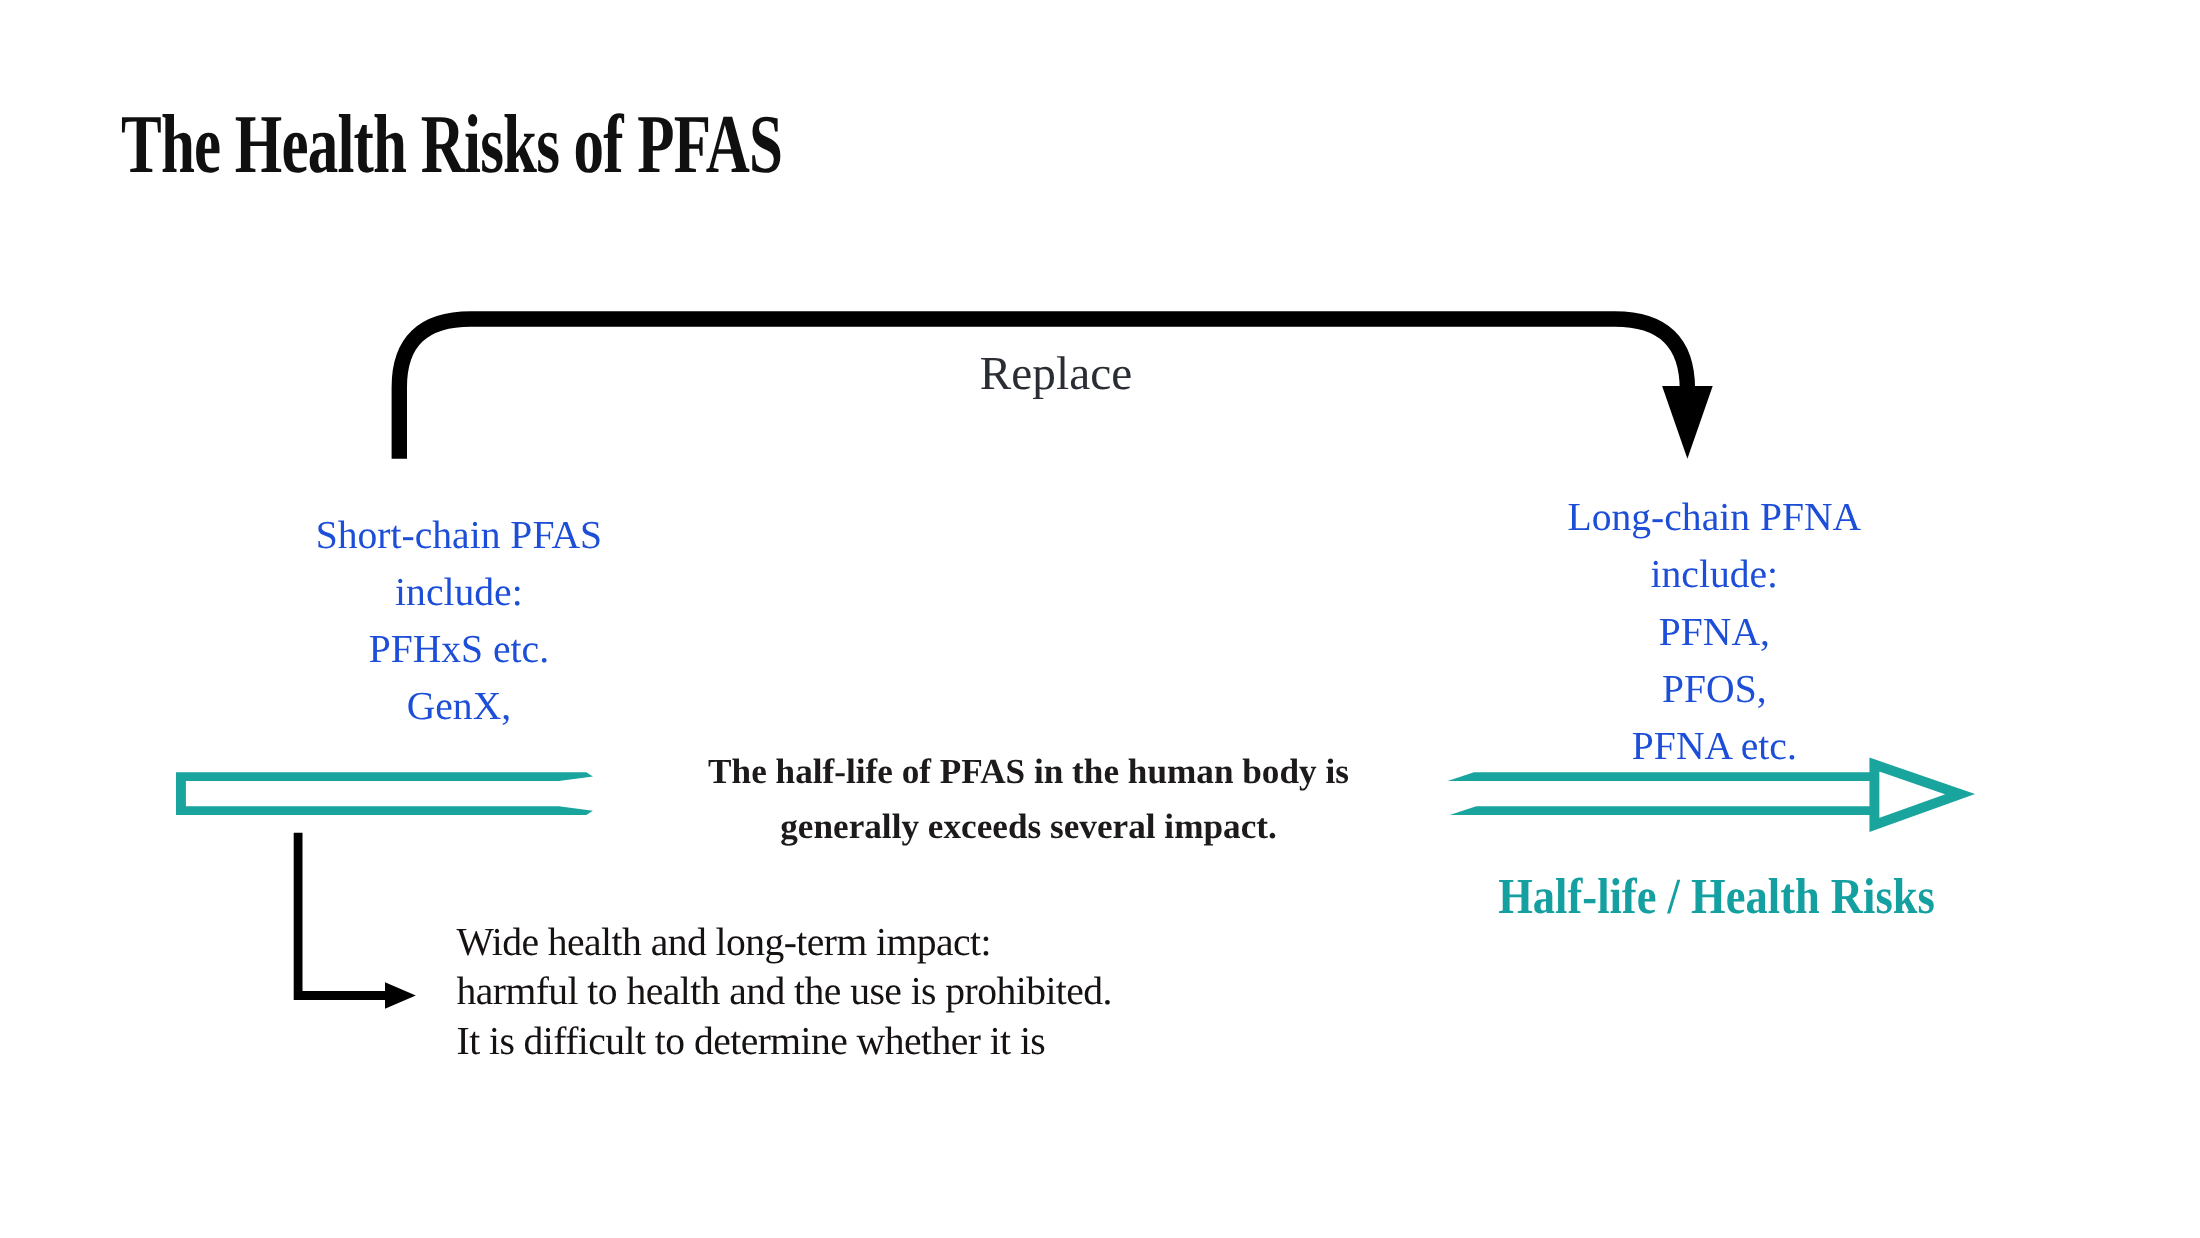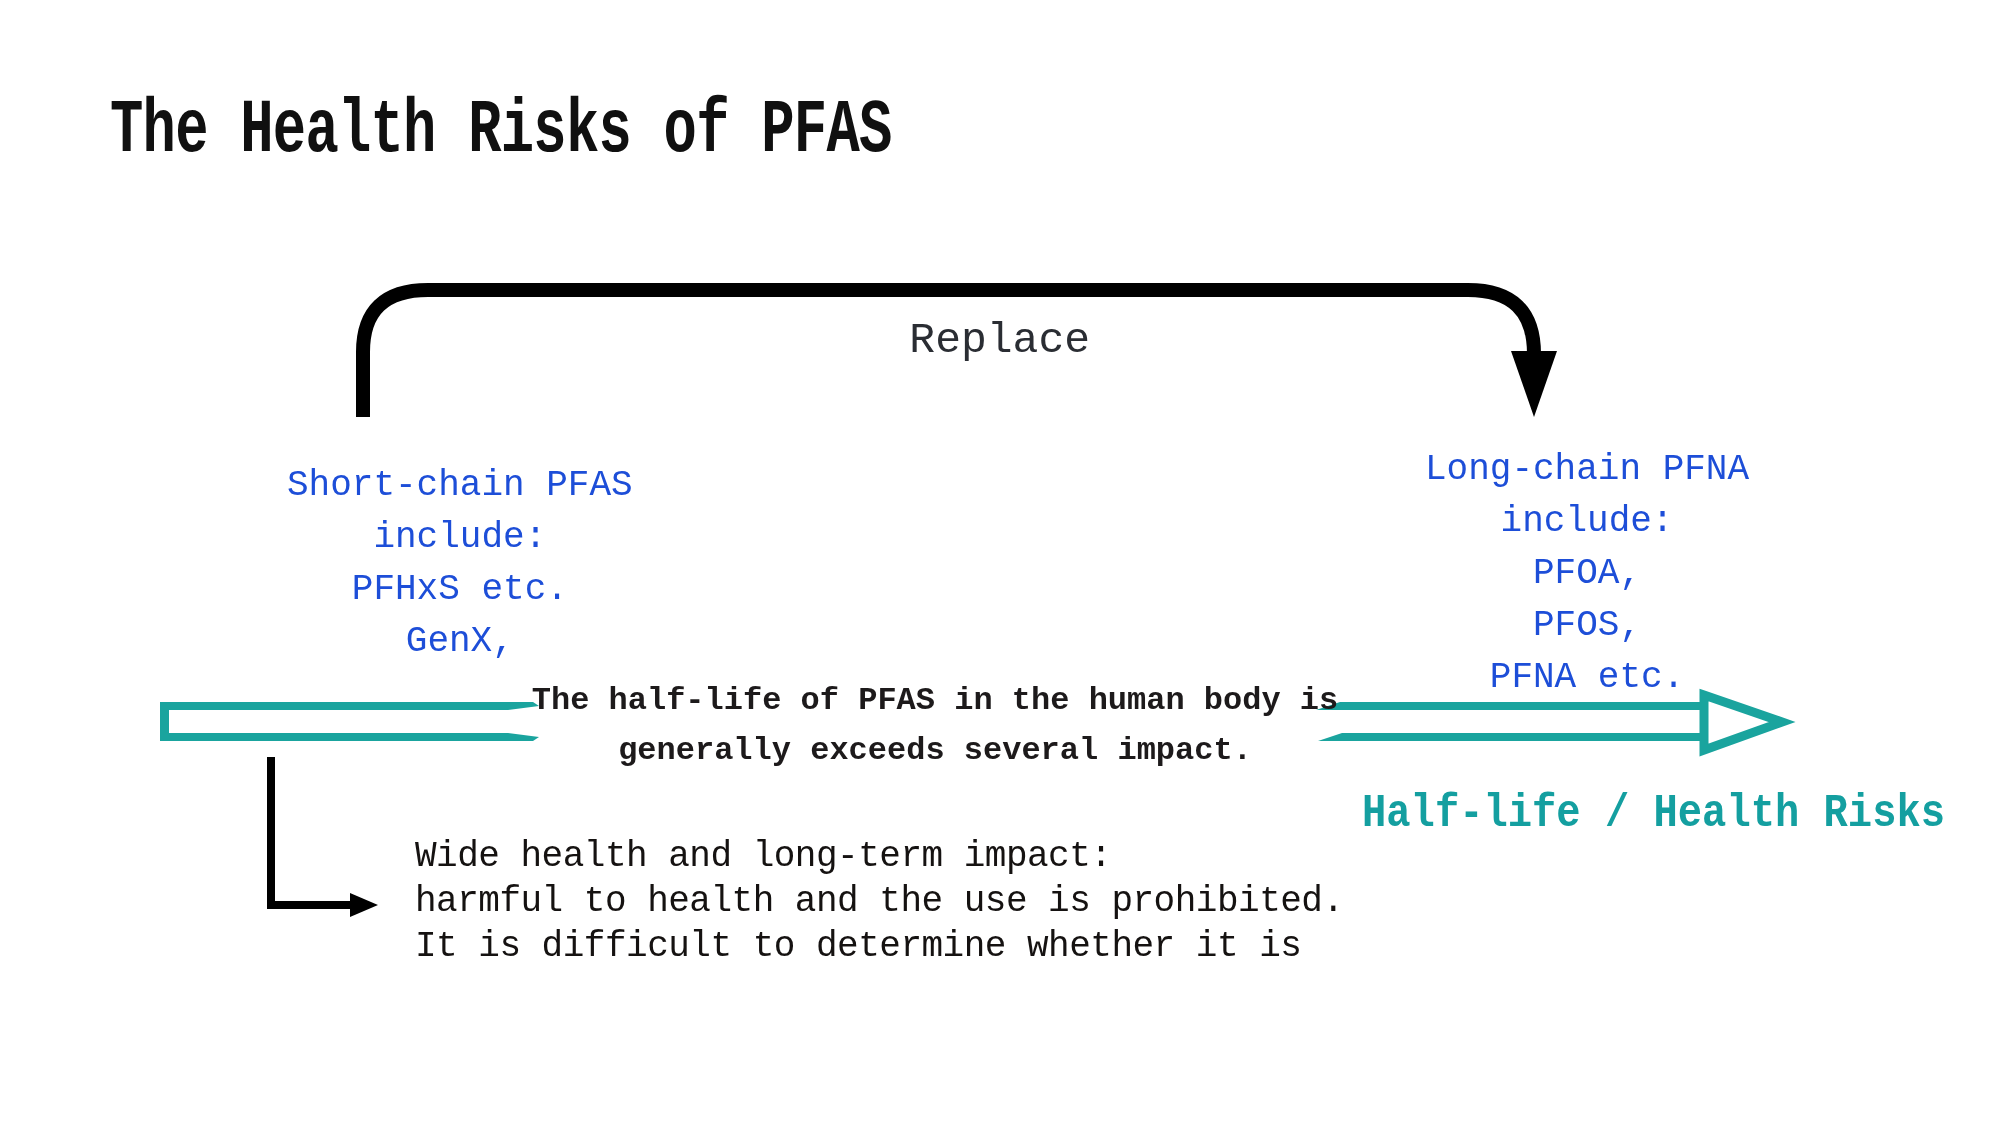--- a/index.html
+++ b/index.html
@@ -1,34 +1,34 @@
 <!DOCTYPE html>
 <html><head>
 <meta charset="utf-8">
 <style>
   html,body{margin:0;padding:0;background:#ffffff;}
   #canvas{
     position:relative;
     width:2000px;height:1125px;
     background:#ffffff;
     overflow:hidden;
-    font-family:Liberation Mono, monospace;
+    font-family:Liberation Serif, serif;
   }
   #arrow-layer{position:absolute;left:0;top:0;width:2000px;height:1125px;}
   .abs{position:absolute;}
   #page-title{
     left:110px;top:92px;
     font-size:76px;font-weight:bold;line-height:1.05;
     color:#101010;letter-spacing:-1px;
     transform:scaleX(.73);transform-origin:left top;
     white-space:nowrap;
   }
   #replace-label{
     left:830px;top:316px;width:260px;
-    font-size:43px;color:#2a2d33;text-align:right;
+    font-size:43px;color:#2a2d33;text-align:center;
     white-space:nowrap;
   }
   .chem-list{font-size:36px;line-height:52px;color:#1d4ed8;white-space:nowrap;text-align:center;}
   #short-chain-list{left:287px;top:460px;}
   #long-chain-list{left:1425px;top:444px;}
   #half-life-statement{
     left:530px;top:676px;width:810px;
     font-size:32px;font-weight:bold;line-height:50px;
     color:#1d1a1b;text-align:center;white-space:nowrap;
   }
@@ -77,21 +77,21 @@
   <div id="short-chain-list" class="abs chem-list">
     <div>Short-chain PFAS</div>
     <div>include:</div>
     <div>PFHxS etc.</div>
     <div>GenX,</div>
   </div>
 
   <div id="long-chain-list" class="abs chem-list">
     <div>Long-chain PFNA</div>
     <div>include:</div>
-    <div>PFOA,</div>
+    <div>PFNA,</div>
     <div>PFOS,</div>
     <div>PFNA etc.</div>
   </div>
 
   <div id="half-life-statement" class="abs">
     <div>The half-life of PFAS in the human body is</div>
     <div>generally exceeds several impact.</div>
   </div>
 
   <div id="half-life-caption" class="abs">Half-life / Health Risks</div>

